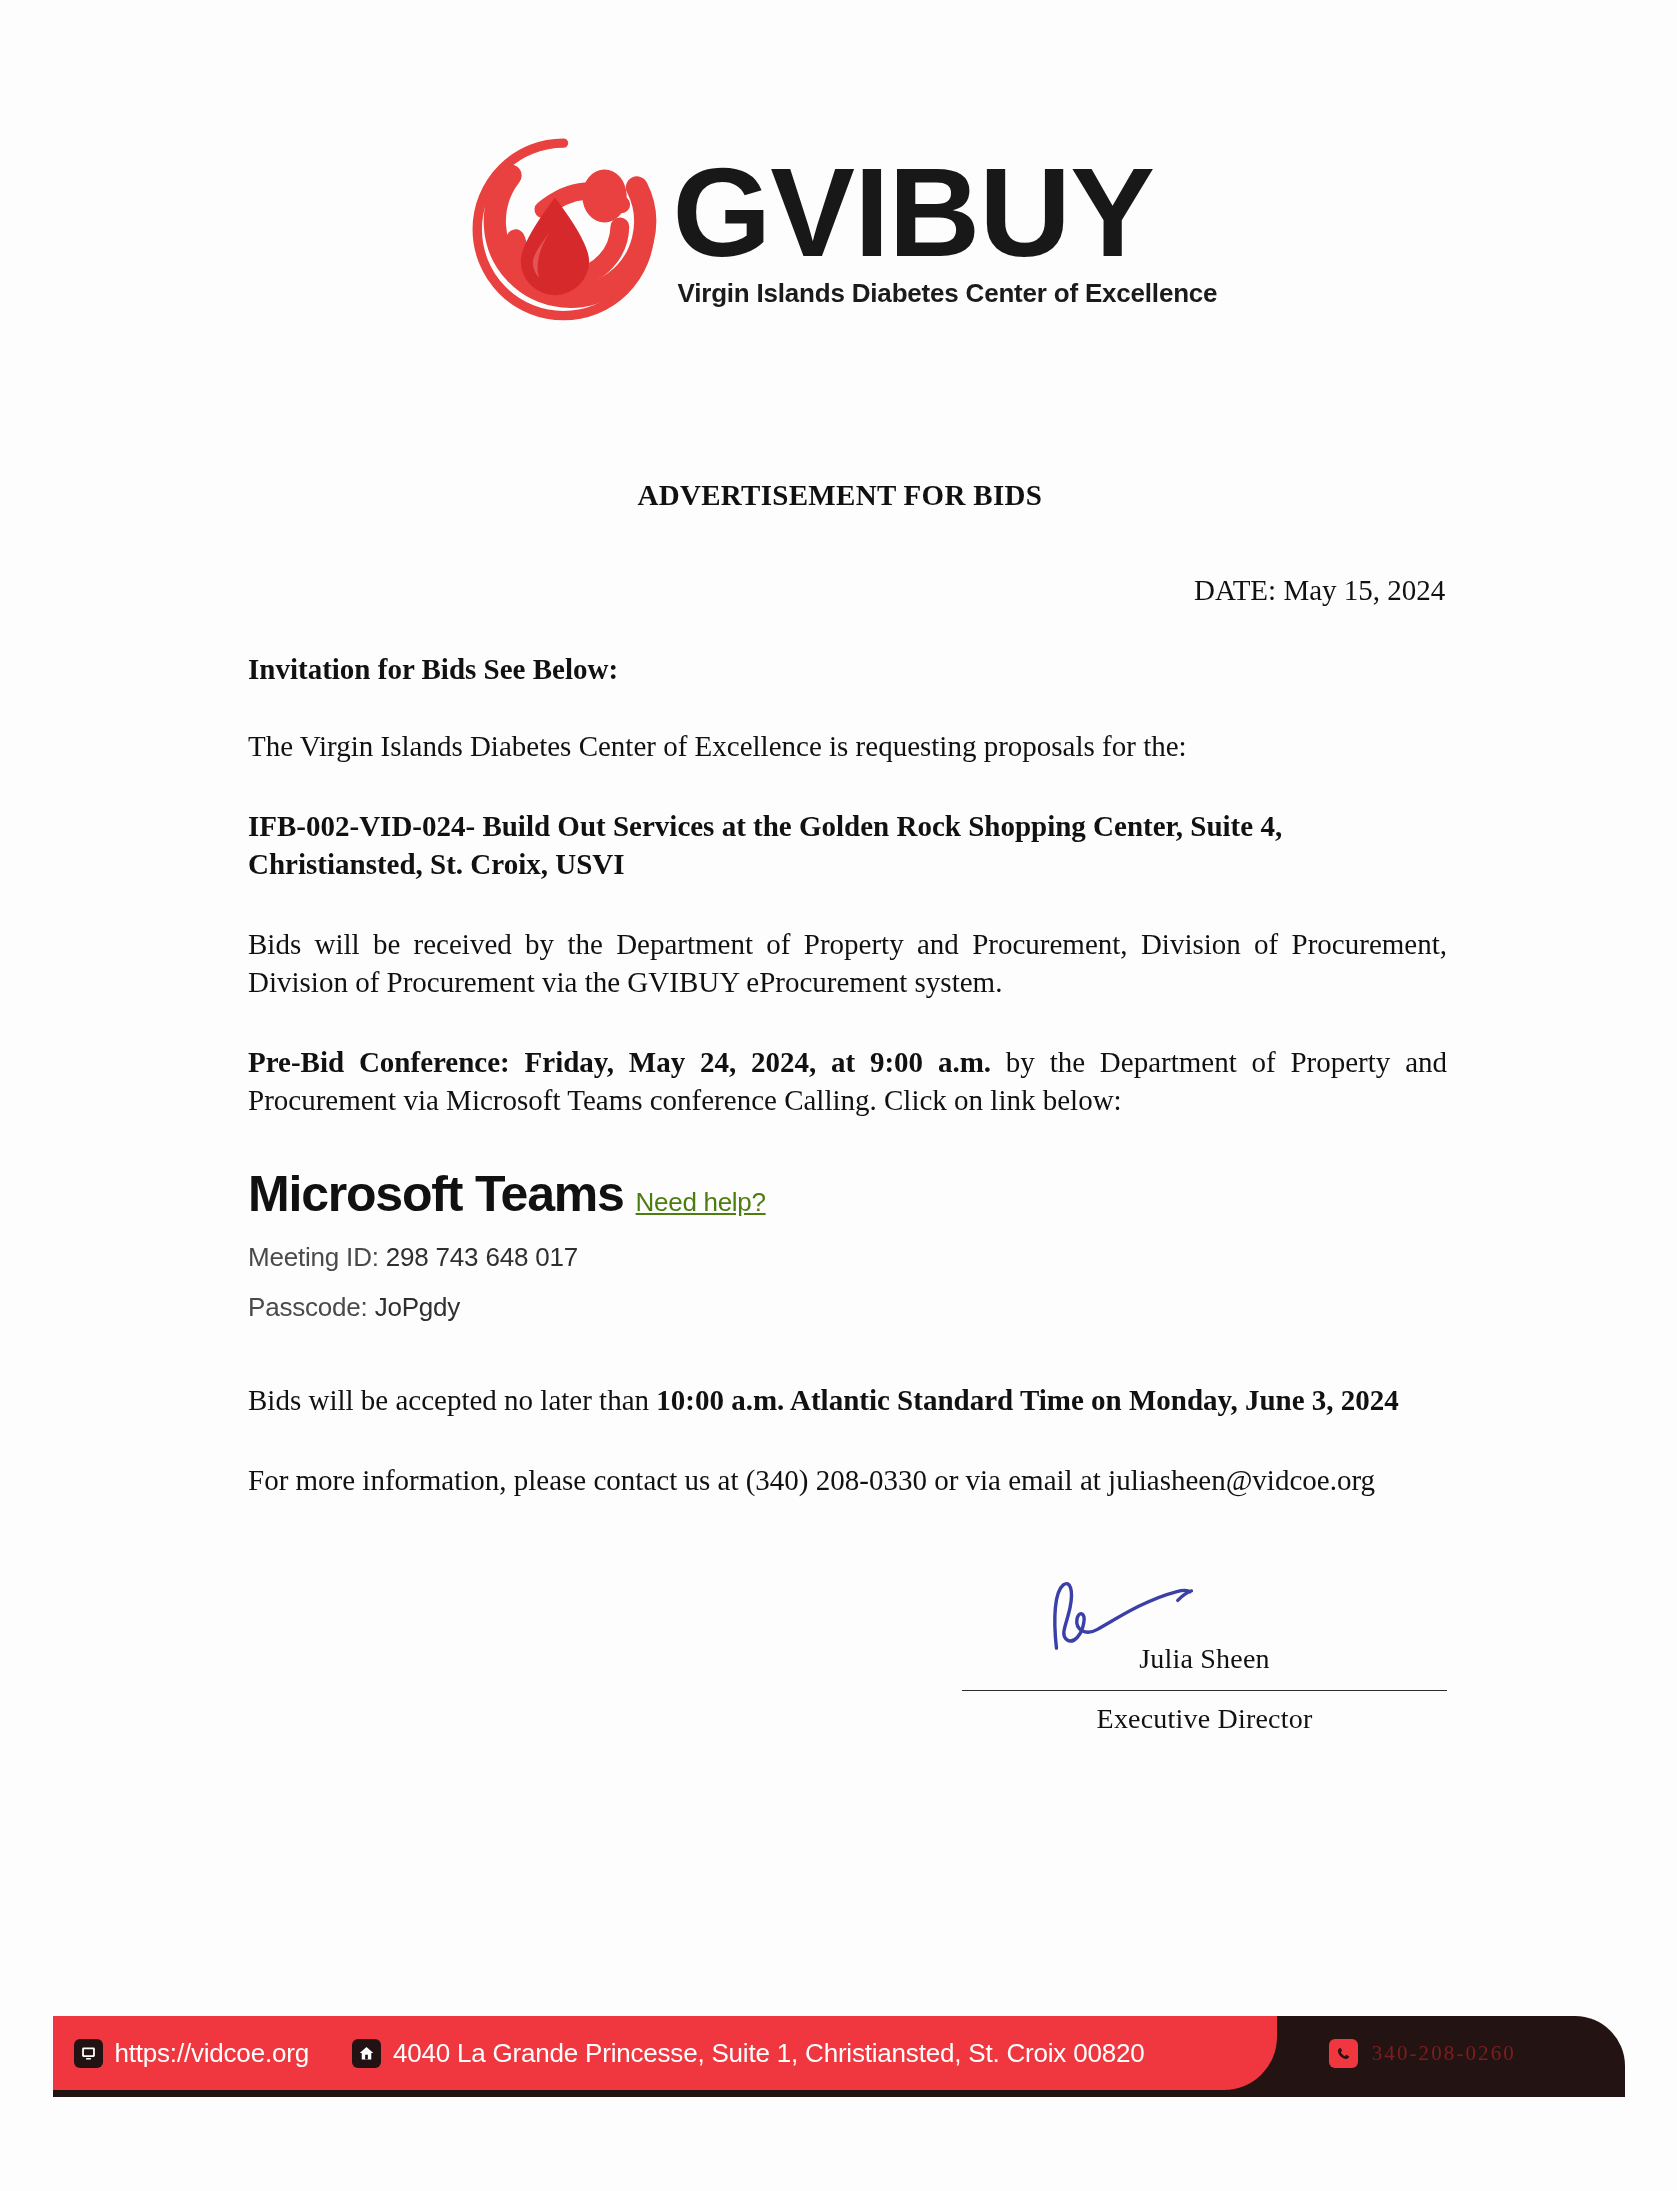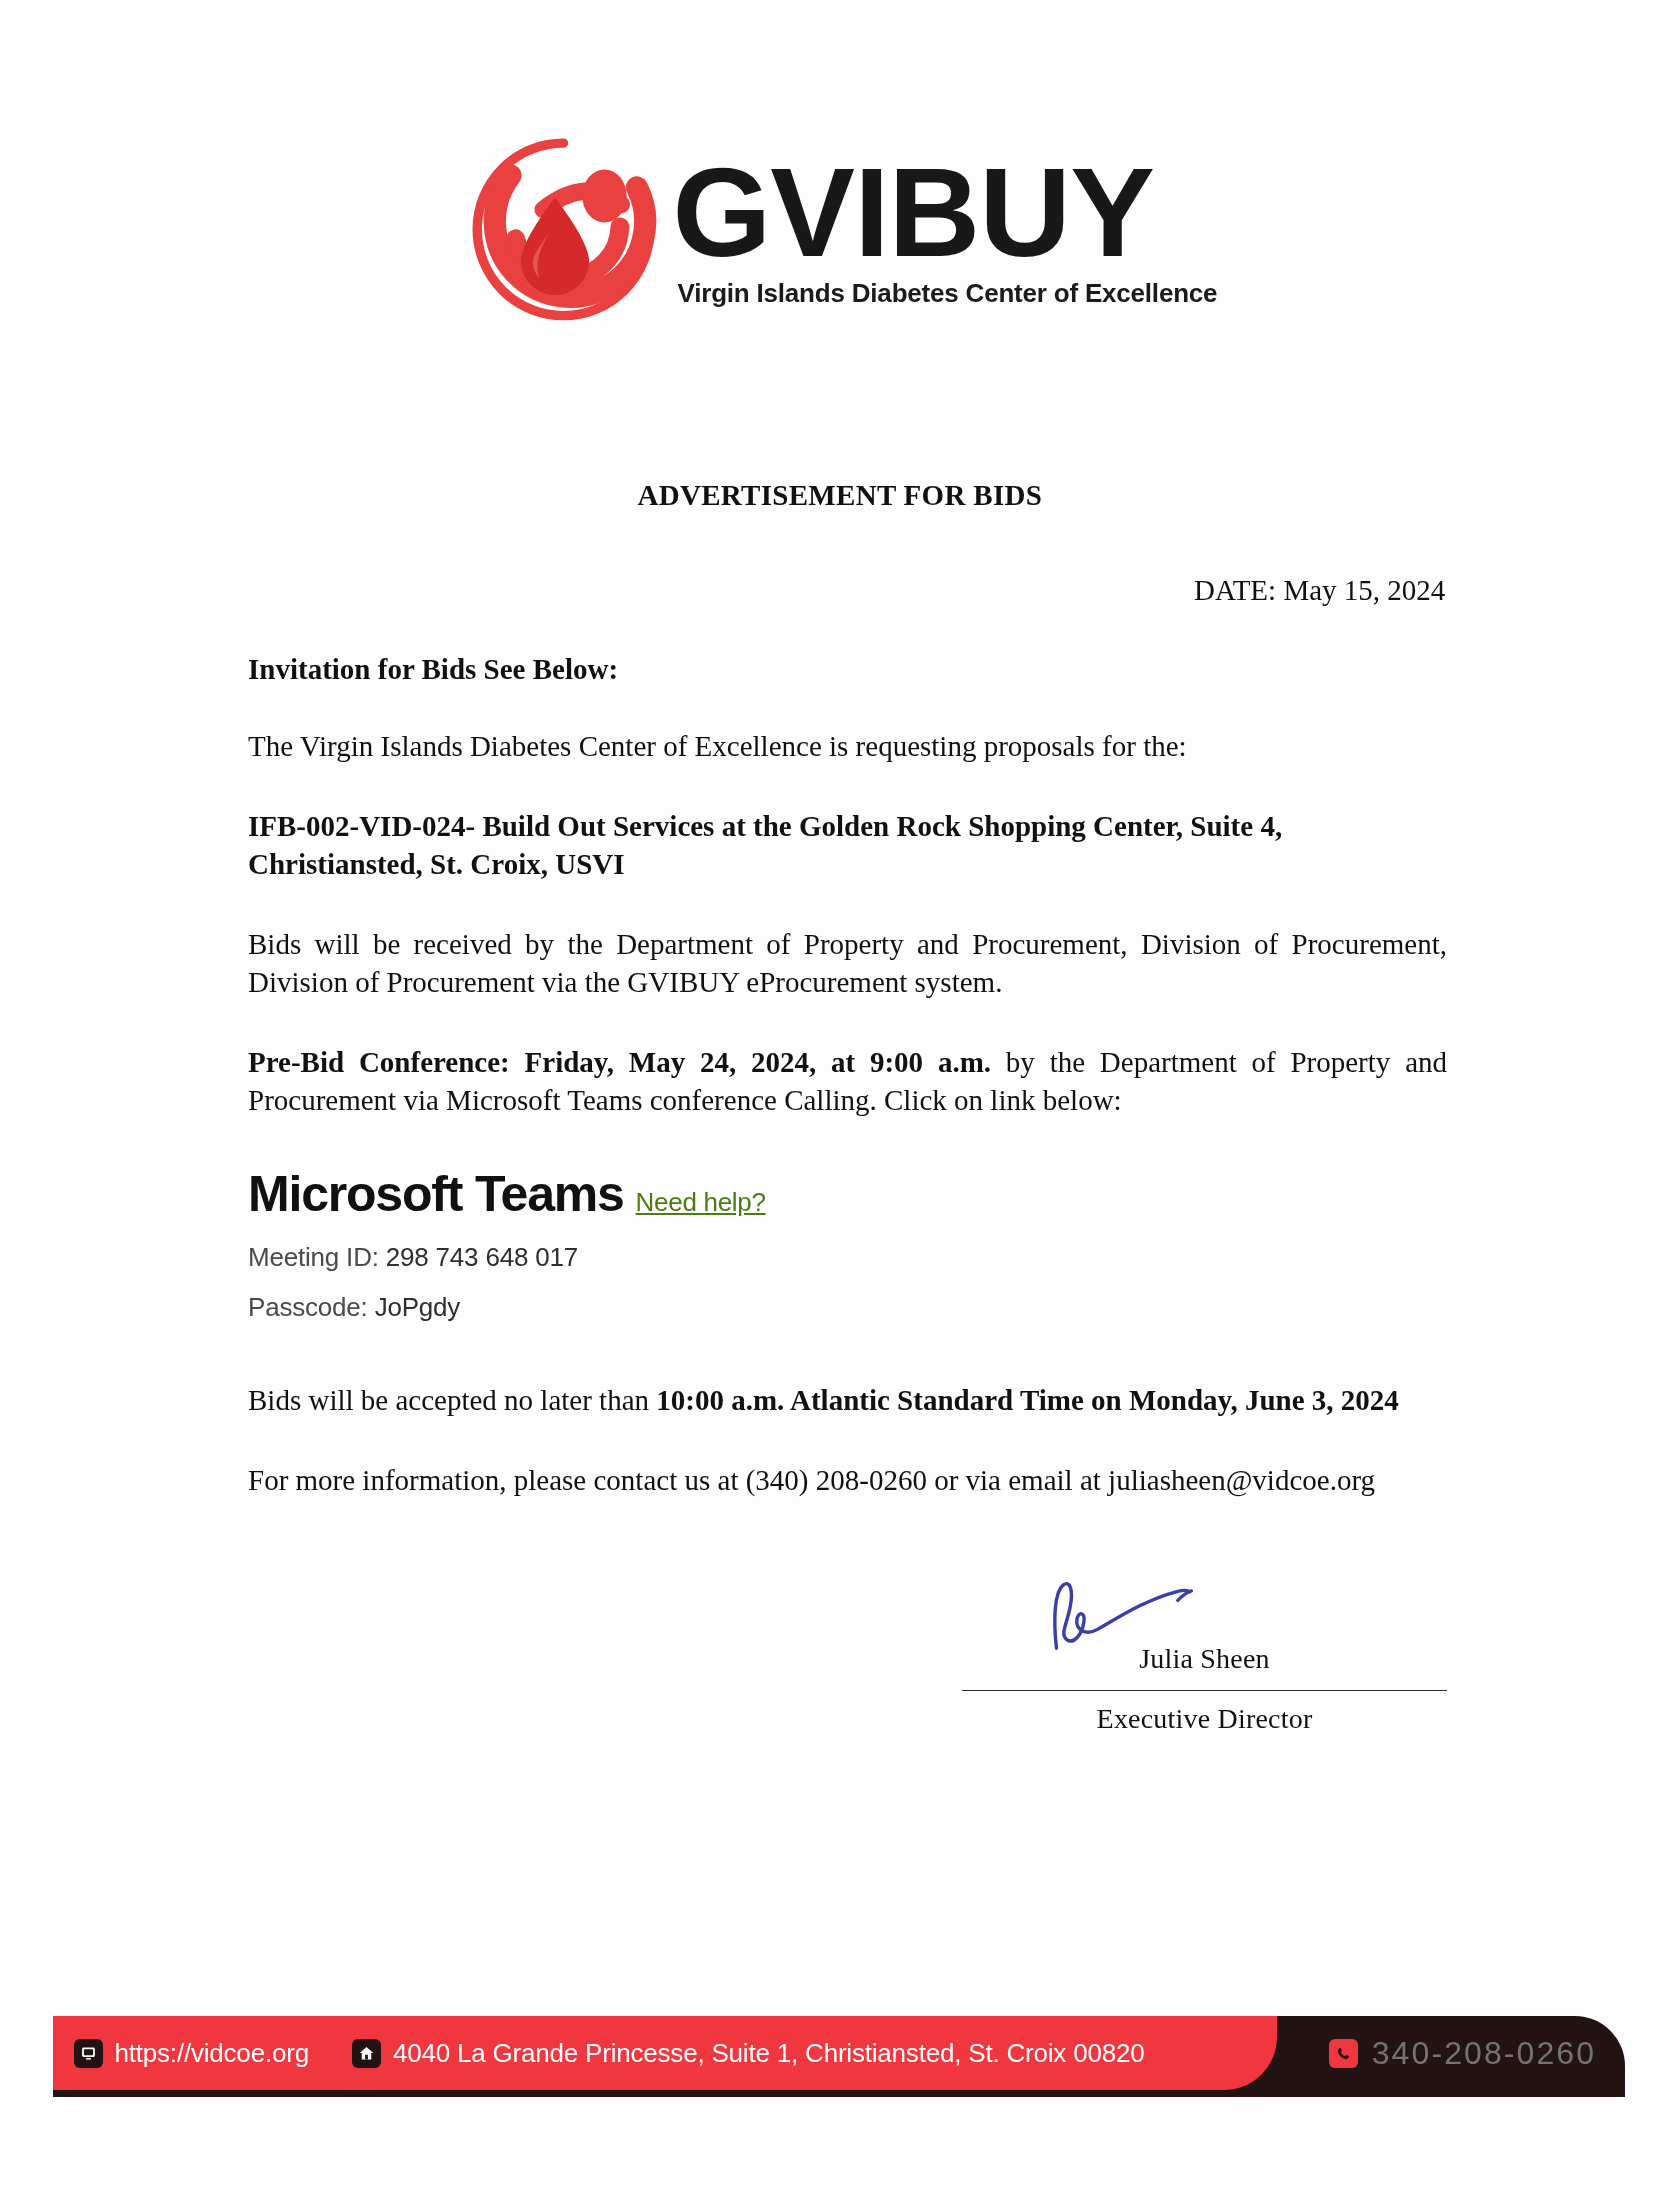--- a/index.html
+++ b/index.html
@@ -212,23 +212,23 @@
     white-space: nowrap;
   }
   .footer-right {
     position: absolute;
     left: 1276px;
     top: 0;
     height: 74px;
     display: flex;
     align-items: center;
     gap: 13.7px;
-    font-family: Liberation Sans, sans-serif;
-    font-size: 32px;
-    color: #737373;
+    font-family: Liberation Serif, serif;
+    font-size: 21px;
+    color: #7f1d1d;
     letter-spacing: 2.1px;
     white-space: nowrap;
   }
   .ico {
     width: 29px;
     height: 29px;
     flex: 0 0 auto;
     border-radius: 6px;
     display: inline-flex;
     align-items: center;
@@ -289,21 +289,21 @@
       <div class="teams-head">
         <span class="teams-title">Microsoft Teams</span>
         <a class="need-help" href="#">Need help?</a>
       </div>
       <div class="meeting-line"><span>Meeting ID: </span><span class="val">298 743 648 017</span></div>
       <div class="meeting-line"><span>Passcode: </span><span class="val">JoPgdy</span></div>
     </div>
 
     <div class="para" style="margin-top:58px;"><span>Bids will be accepted no later than </span><b>10:00 a.m. Atlantic Standard Time on Monday, June 3, 2024</b></div>
 
-    <div class="para">For more information, please contact us at (340) 208-0260 or via email at juliasheen@vidcoe.org</div>
+    <div class="para">For more information, please contact us at (340) 208-0330 or via email at juliasheen@vidcoe.org</div>
 
     <div class="sig-area">
       <div class="sig-box">
         <div class="sig-scribble">
           <svg width="171" height="82" viewBox="0 0 200 96">
             <path d="M18 88 C14 52 16 22 26 14 C34 8 38 20 34 40 C30 60 22 72 30 78 C38 84 48 72 50 58 C52 46 44 44 42 54 C40 66 52 74 66 66 C86 55 120 32 158 22 C166 20 172 20 174 22" fill="none" stroke="#3b3fa8" stroke-width="4" stroke-linecap="round" stroke-linejoin="round"></path>
             <path d="M160 32 C166 26 172 22 176 21" fill="none" stroke="#3b3fa8" stroke-width="4" stroke-linecap="round"></path>
           </svg>
         </div>
         <div class="sig-name">Julia Sheen</div>

